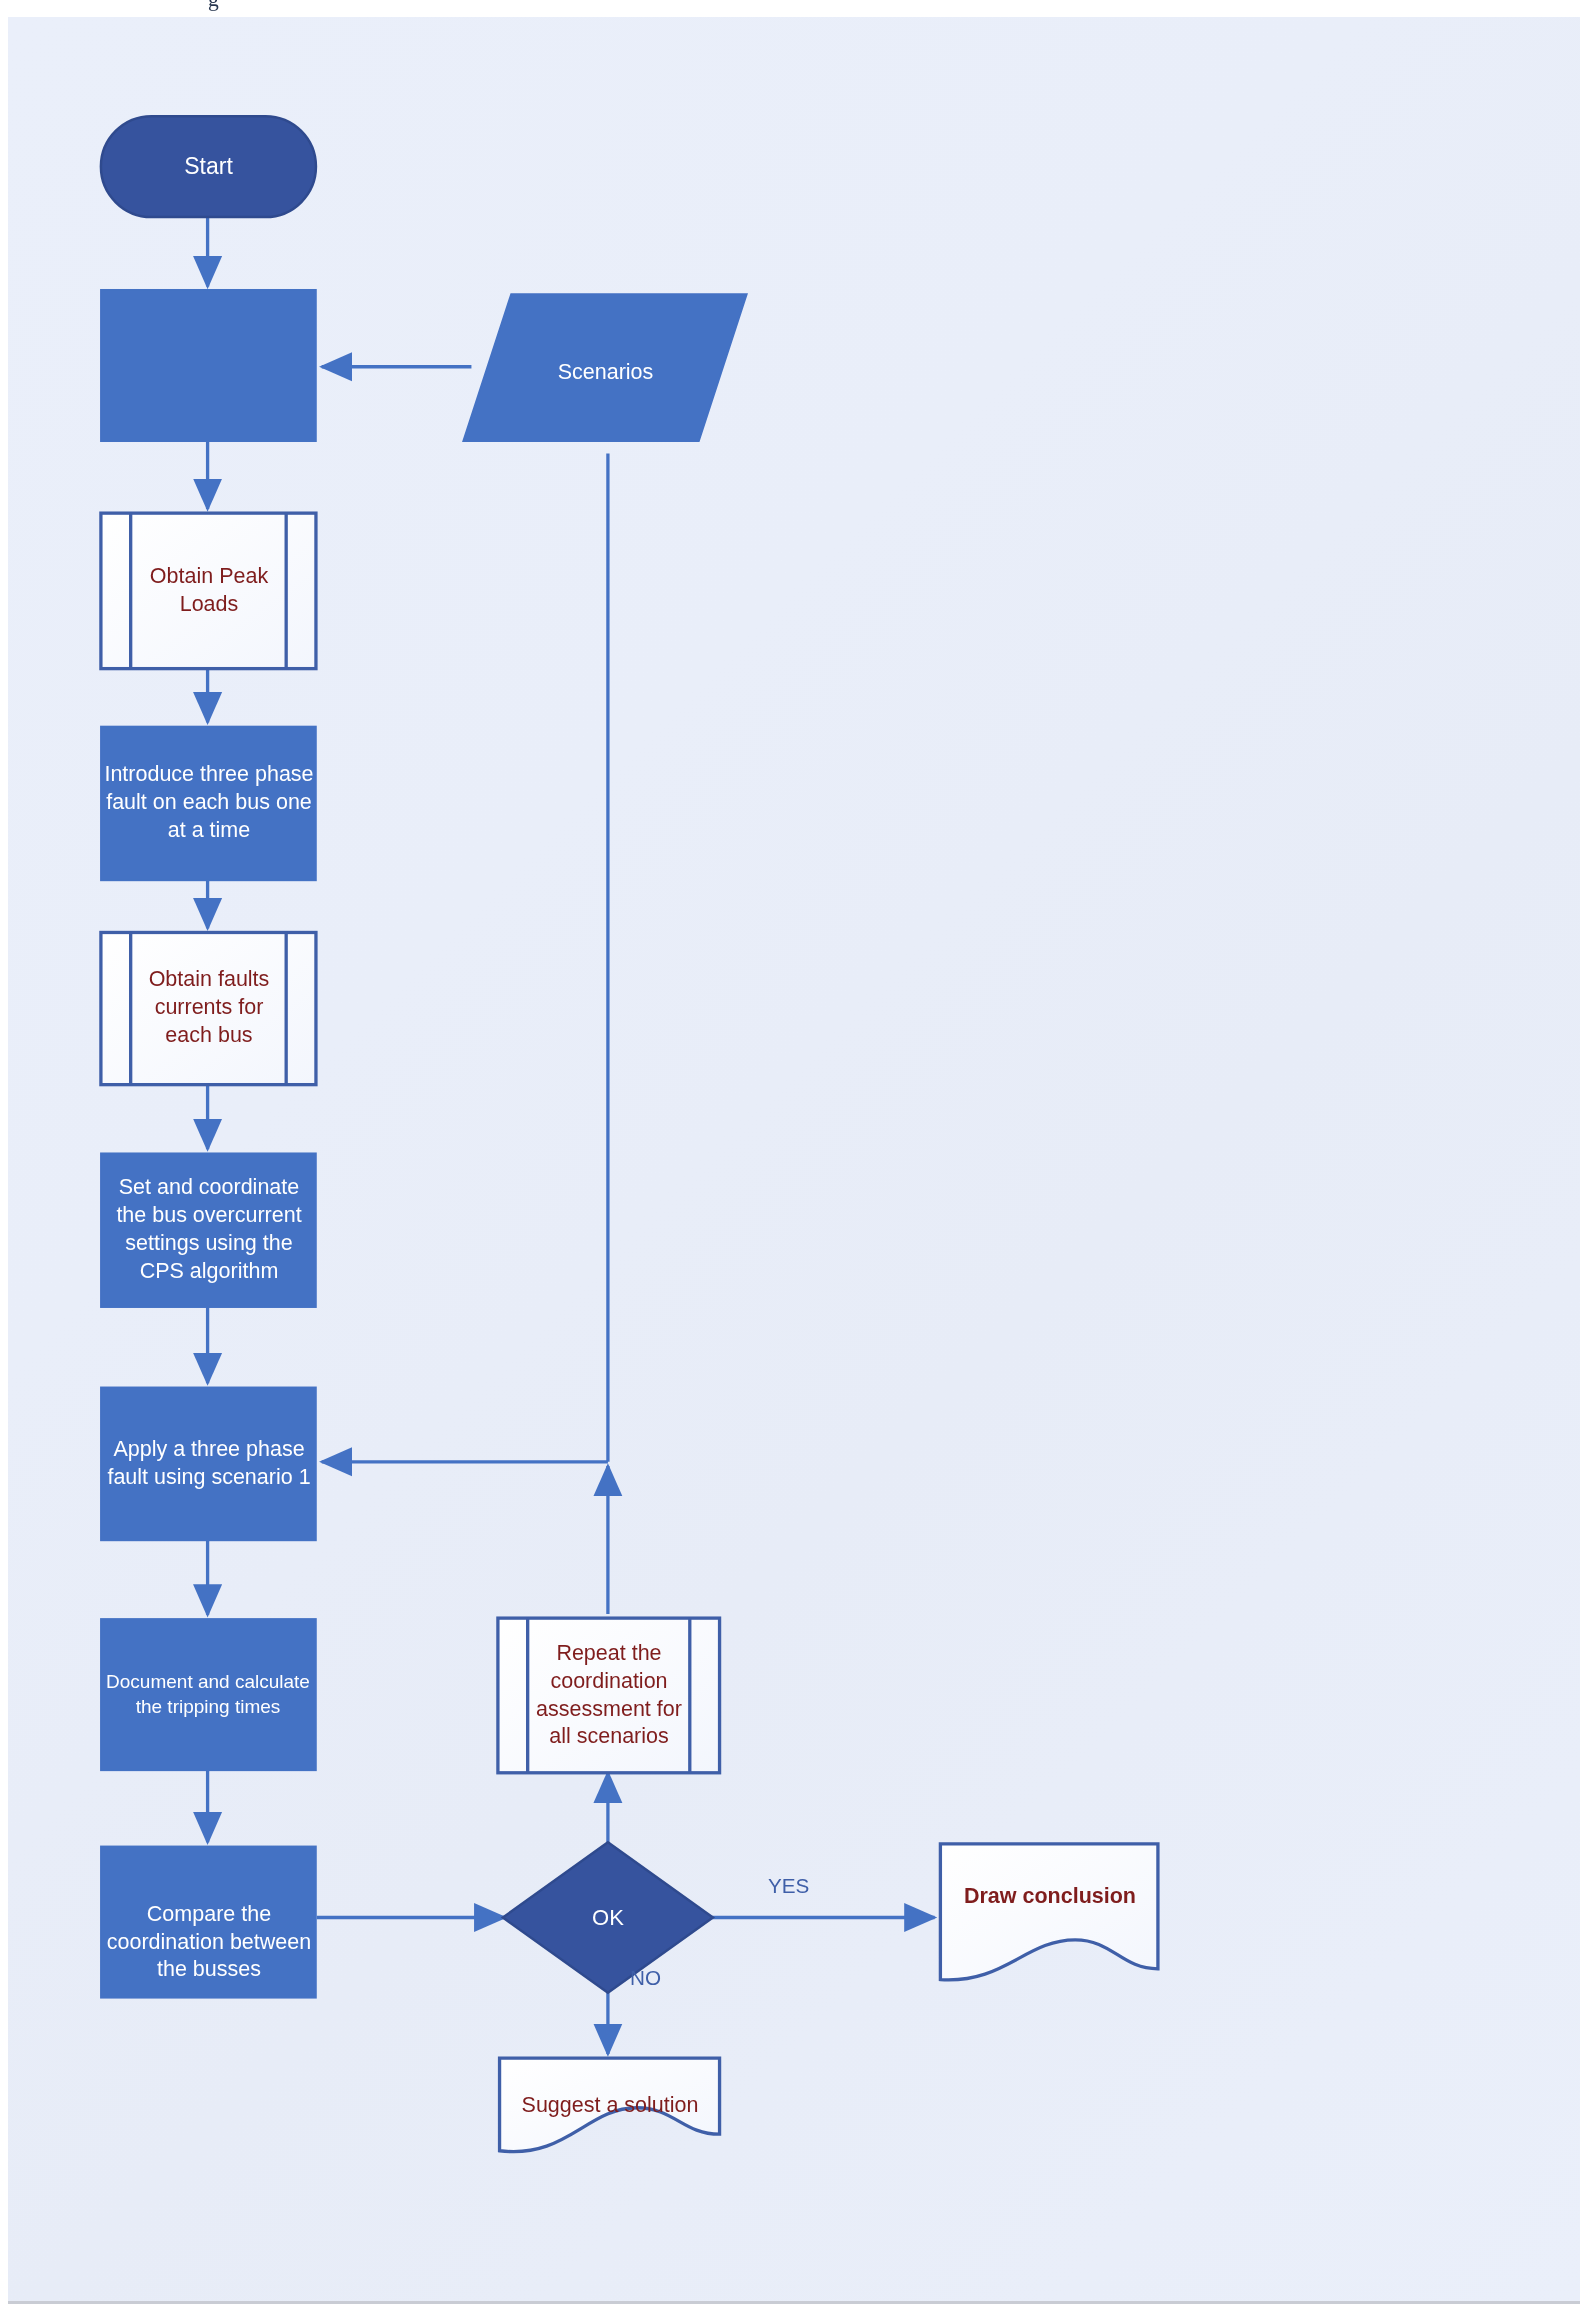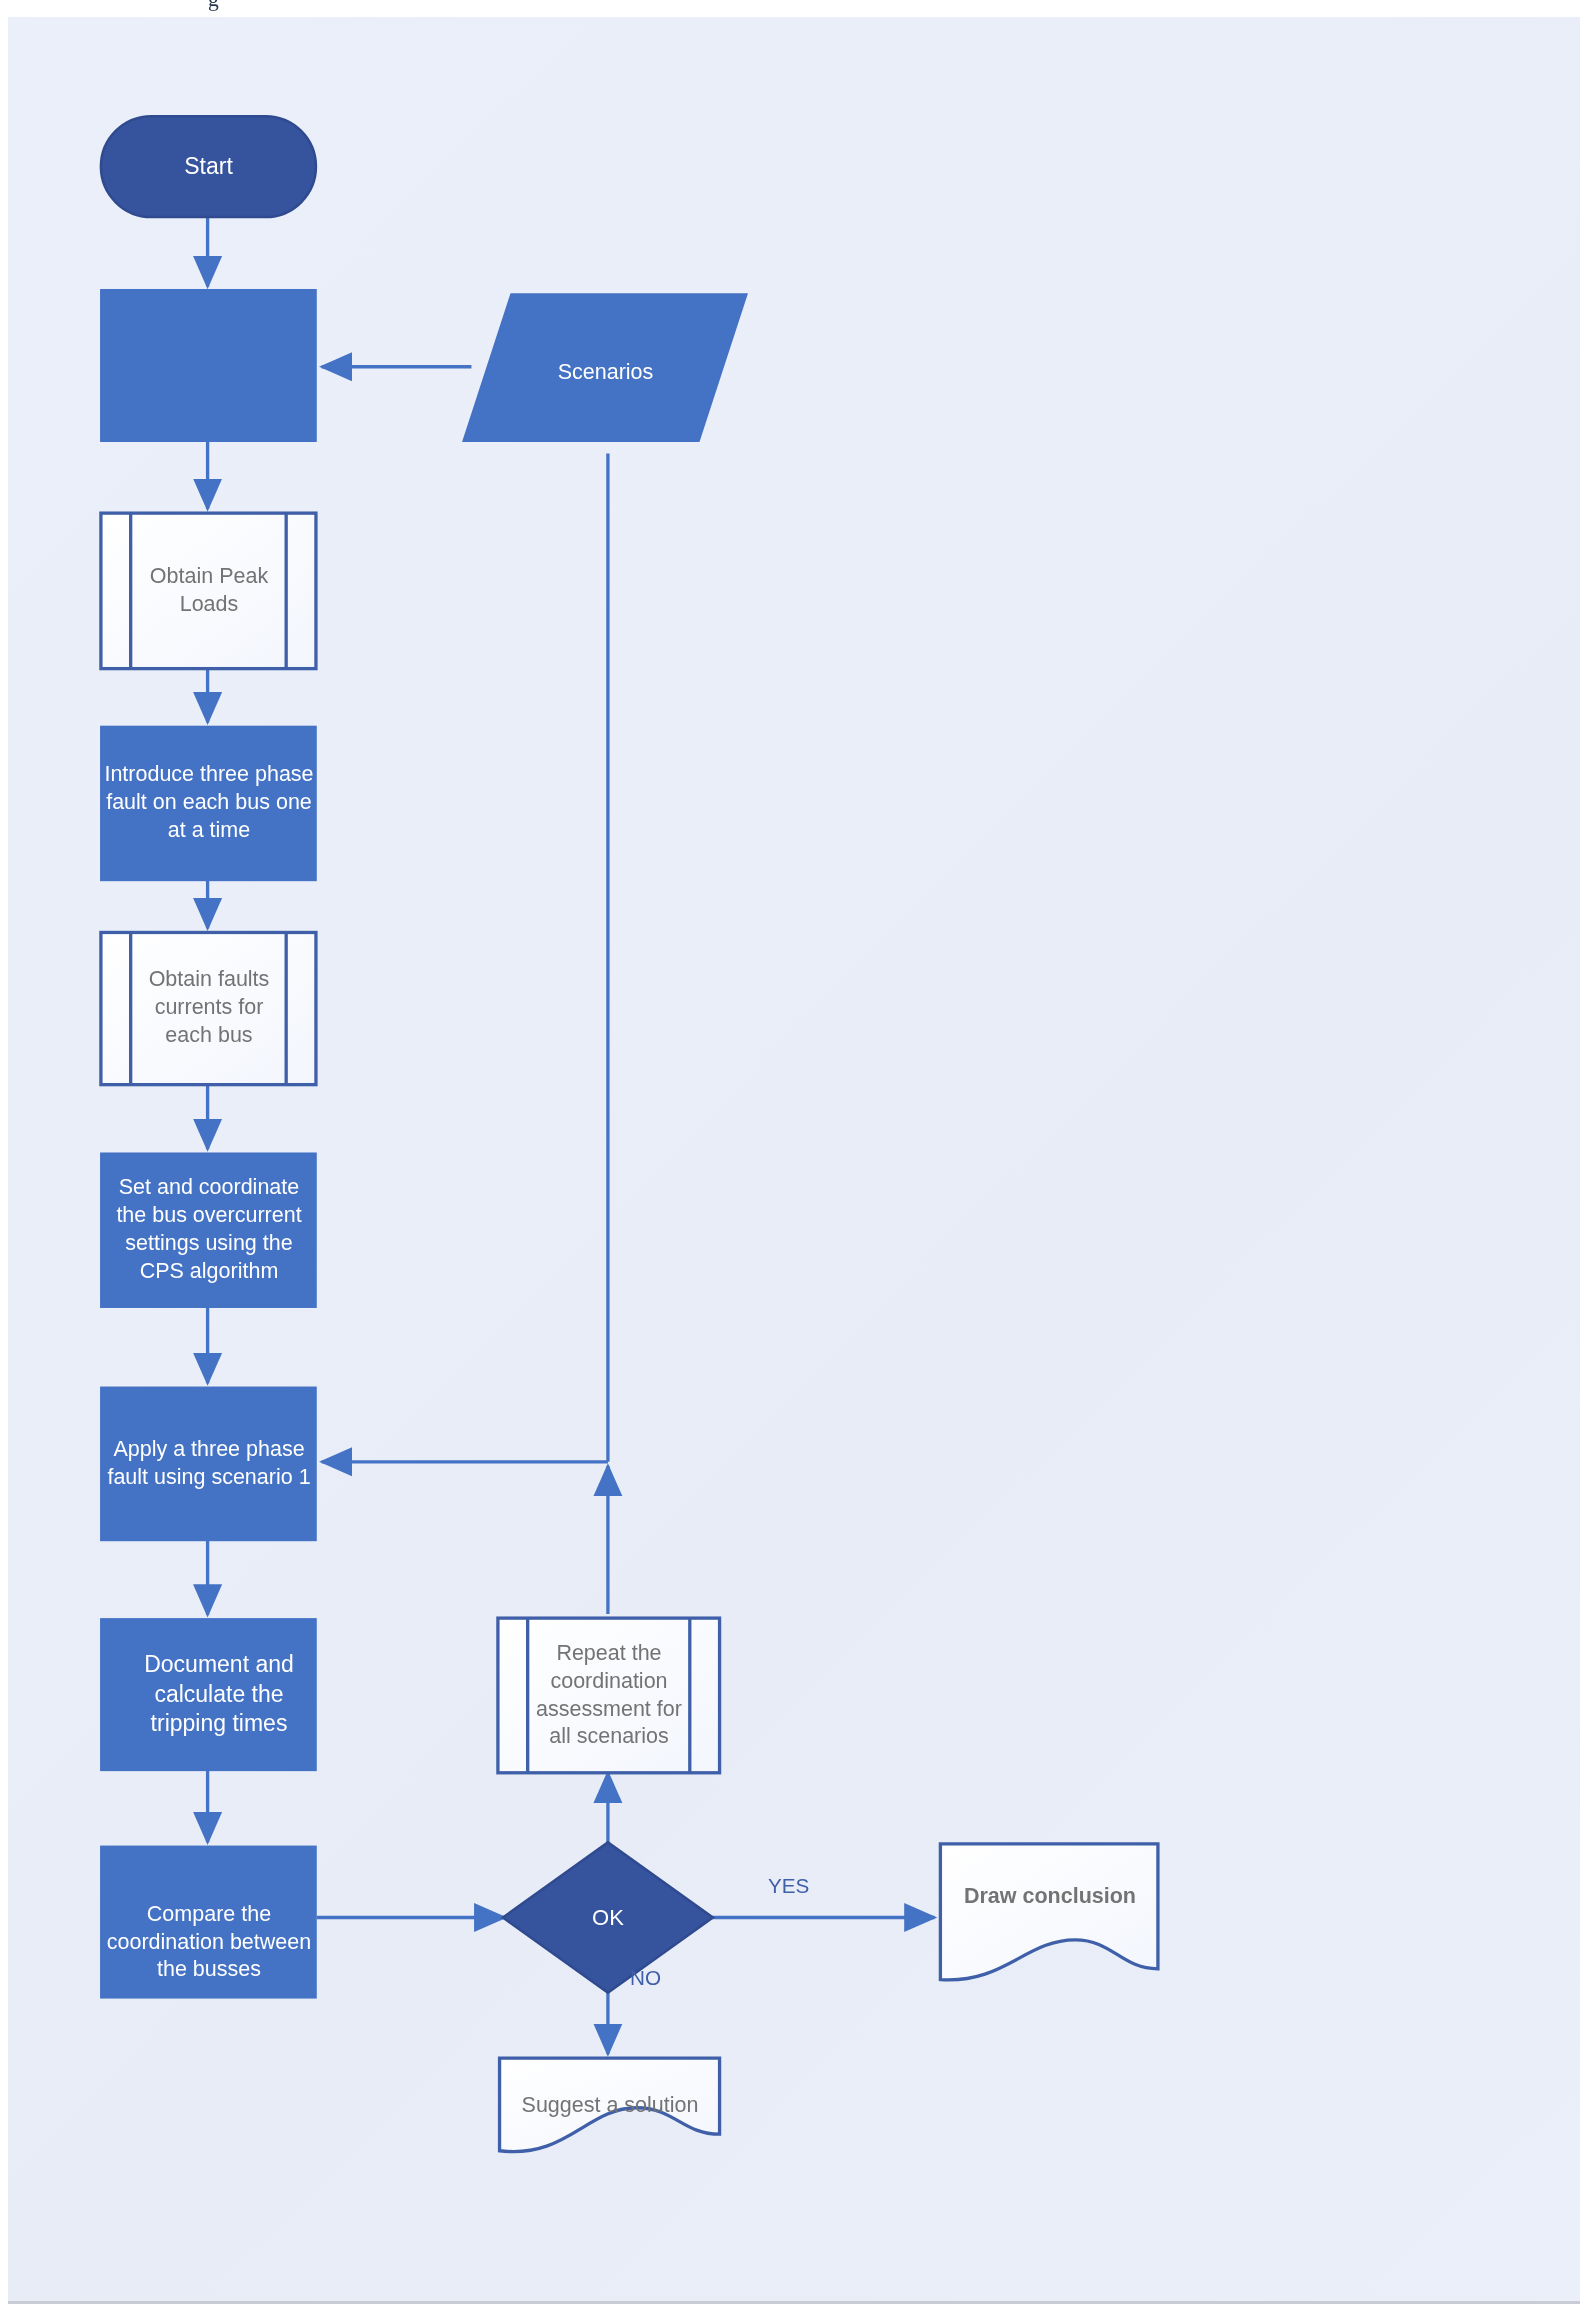--- a/index.html
+++ b/index.html
@@ -56,21 +56,21 @@
     position: absolute;
     display: flex;
     align-items: center;
     justify-content: center;
     text-align: center;
     line-height: 1.30;
     white-space: pre-line;
     pointer-events: none;
   }
   .lbl-white { color: #ffffff; }
-  .lbl-blue  { color: #737373; }
+  .lbl-blue  { color: #7f1d1d; }
 
   .edge-label {
     position: absolute;
     font-size: 20.7px;
     color: #3F5FA8;
     white-space: nowrap;
   }
 </style>
 </head>
 <body>
@@ -176,21 +176,21 @@
   <div class="shape-label lbl-blue" style="left:132px; top:513px; width:154px; height:156px; font-size:21.5px;">Obtain Peak Loads</div>
 
   <div class="shape-label lbl-white" style="left:103px; top:726px; width:212px; height:154px; font-size:21.5px;">Introduce three phase fault on each bus one at a time</div>
 
   <div class="shape-label lbl-blue" style="left:132px; top:932px; width:154px; height:152px; font-size:21.5px;">Obtain faults currents for each bus</div>
 
   <div class="shape-label lbl-white" style="left:103px; top:1153px; width:212px; height:154px; font-size:21.5px;">Set and coordinate the bus overcurrent settings using the CPS algorithm</div>
 
   <div class="shape-label lbl-white" style="left:103px; top:1387px; width:212px; height:153px; font-size:21.5px;">Apply a three phase fault using scenario 1</div>
 
-  <div class="shape-label lbl-white" style="left:115px; top:1619px; width:208px; height:151px; font-size:23px;">Document and calculate the tripping times</div>
+  <div class="shape-label lbl-white" style="left:104px; top:1619px; width:208px; height:151px; font-size:19px;">Document and calculate the tripping times</div>
 
   <div class="shape-label lbl-white" style="left:103px; top:1846px; width:212px; height:193px; font-size:21.5px;">Compare the coordination between the busses</div>
 
   <div class="shape-label lbl-blue" style="left:529px; top:1618px; width:160px; height:155px; font-size:21.5px;">Repeat the coordination assessment for all scenarios</div>
 
   <div class="shape-label lbl-white" style="left:542px; top:1884px; width:132px; height:68px; font-size:22px;">OK</div>
 
   <div class="shape-label lbl-blue" style="left:941px; top:1851px; width:218px; height:91px; font-size:21.5px;font-weight:bold;">Draw conclusion</div>
 
   <div class="shape-label lbl-blue" style="left:500px; top:2066px; width:220px; height:79px; font-size:21.5px;">Suggest a solution</div>

